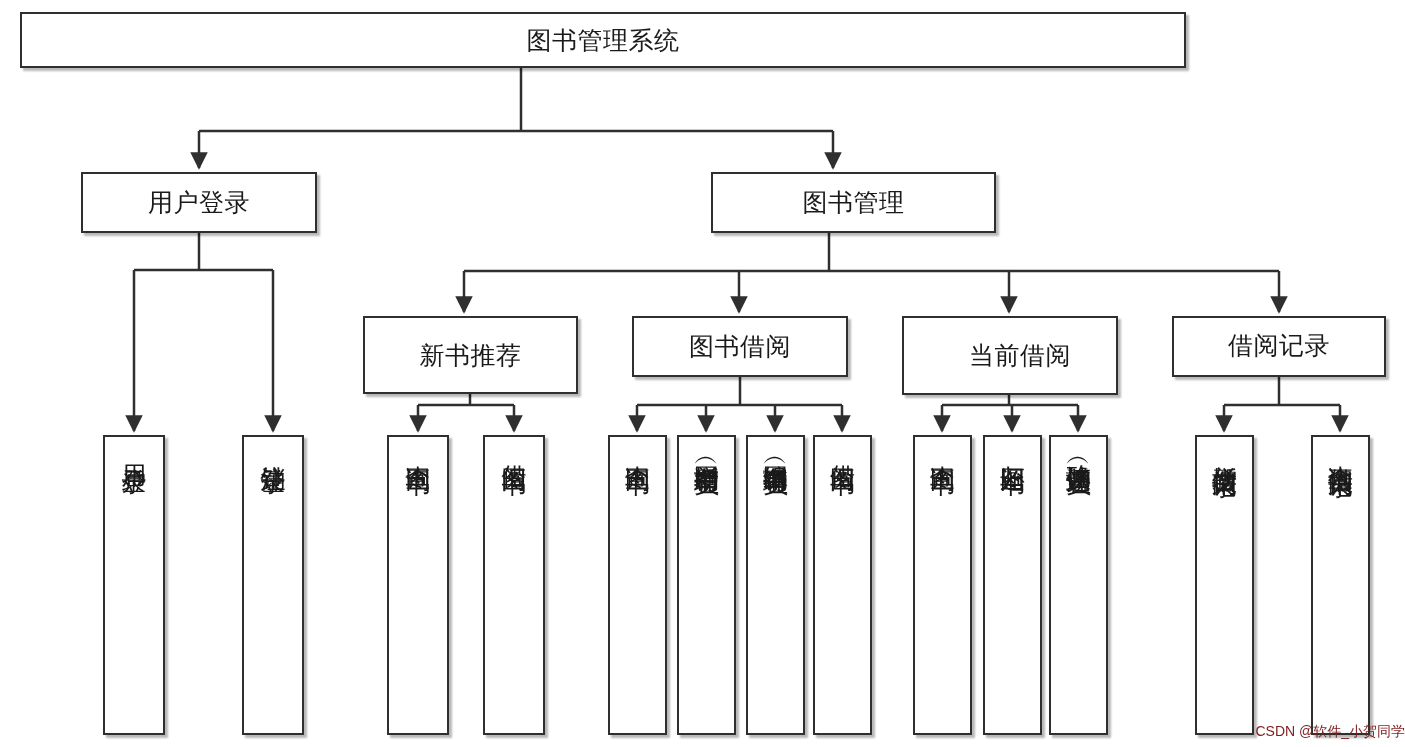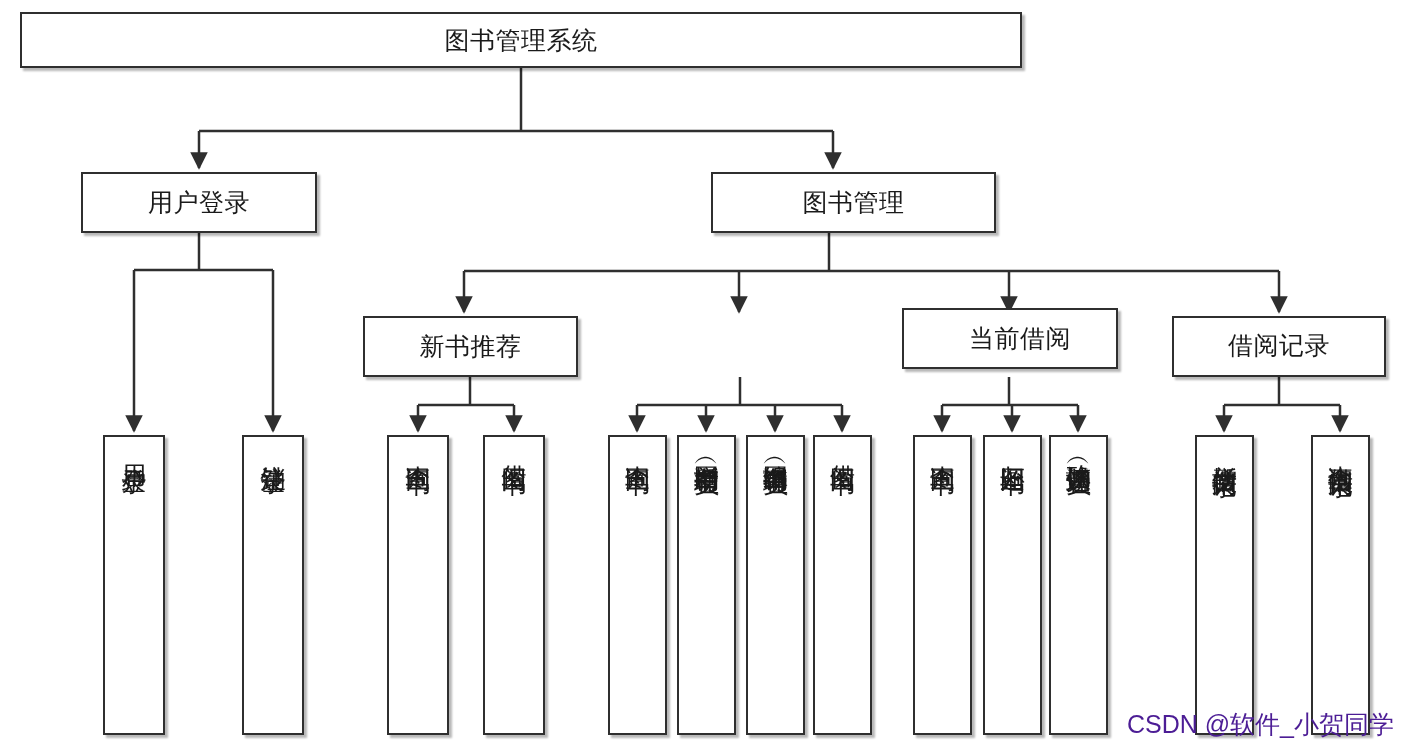--- a/index.html
+++ b/index.html
@@ -63,24 +63,24 @@
     font-size: 25px;
     line-height: 1.0;
     letter-spacing: 2px;
     white-space: nowrap;
   }
   .node.vert.tall .label {
     letter-spacing: 1px;
   }
   #watermark {
     position: absolute;
-    right: 11px;
+    right: 0;
     bottom: 6px;
-    font-size: 25px;
-    color: #4c1d95;
+    font-size: 14px;
+    color: #7f1d1d;
     white-space: nowrap;
     z-index: 3;
   }
 </style>
 </head>
 <body>
 
 <div id="canvas">
 
   <svg id="edges" viewBox="0 0 1405 747" xmlns="http://www.w3.org/2000/svg">
@@ -126,35 +126,38 @@
       <path d="M 1012 405 L 1012 431" marker-end="url(#arrow)"></path>
       <path d="M 1078 405 L 1078 431" marker-end="url(#arrow)"></path>
 
       <path d="M 1279 377 L 1279 405"></path>
       <path d="M 1224 405 L 1340 405"></path>
       <path d="M 1224 405 L 1224 431" marker-end="url(#arrow)"></path>
       <path d="M 1340 405 L 1340 431" marker-end="url(#arrow)"></path>
     </g>
   </svg>
 
-  <div class="node horiz root" id="n-root" style="left: 20px; top: 12px; width: 1002px; height: 56px;">
+  <div class="node horiz root" id="n-root" style="left: 20px; top: 12px; width: 1166px; height: 56px;">
     <span class="label">图书管理系统</span>
   </div>
 
   <div class="node horiz" id="n-l2-0" style="left: 81px; top: 172px; width: 236px; height: 61px;">
     <span class="label">用户登录</span>
   </div>
   <div class="node horiz" id="n-l2-1" style="left: 711px; top: 172px; width: 285px; height: 61px;">
     <span class="label">图书管理</span>
   </div>
 
-  <div class="node horiz" id="n-l3-0" style="left: 363px; top: 316px; width: 215px; height: 61px;">
+  <div class="node horiz" id="n-l3-0" style="left: 363px; top: 316px; width: 215px; height: 78px;">
     <span class="label">新书推荐</span>
   </div>
-  <div class="node horiz" id="n-l3-2" style="left: 902px; top: 308px; width: 216px; height: 61px; padding-left: 20px;">
+  <div class="node horiz" id="n-l3-1" style="left: 632px; top: 316px; width: 216px; height: 61px;">
+    <span class="label">图书借阅</span>
+  </div>
+  <div class="node horiz" id="n-l3-2" style="left: 902px; top: 316px; width: 216px; height: 79px; padding-left: 20px;">
     <span class="label">当前借阅</span>
   </div>
   <div class="node horiz" id="n-l3-3" style="left: 1172px; top: 316px; width: 214px; height: 61px; font-family: Liberation Serif, serif;">
     <span class="label">借阅记录</span>
   </div>
 
   <div class="node vert" id="n-leaf-0" style="left: 103px; top: 435px; width: 62px; height: 300px;">
     <span class="label">用户登录</span>
   </div>
   <div class="node vert" id="n-leaf-1" style="left: 242px; top: 435px; width: 62px; height: 300px;">

